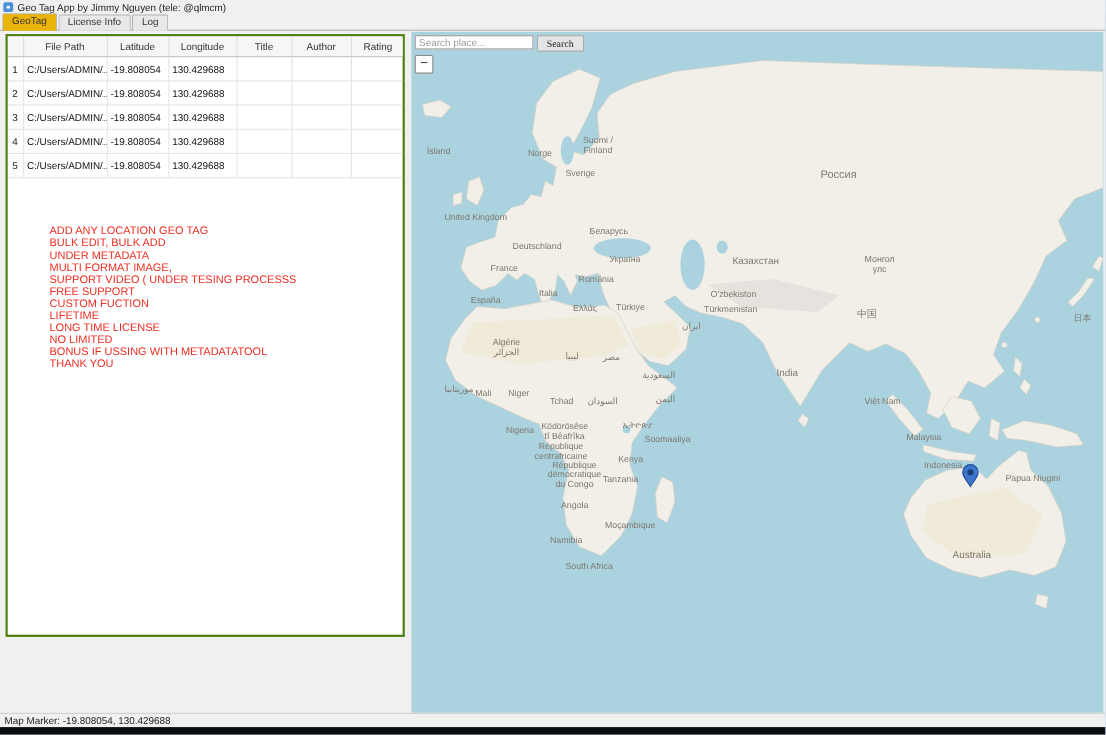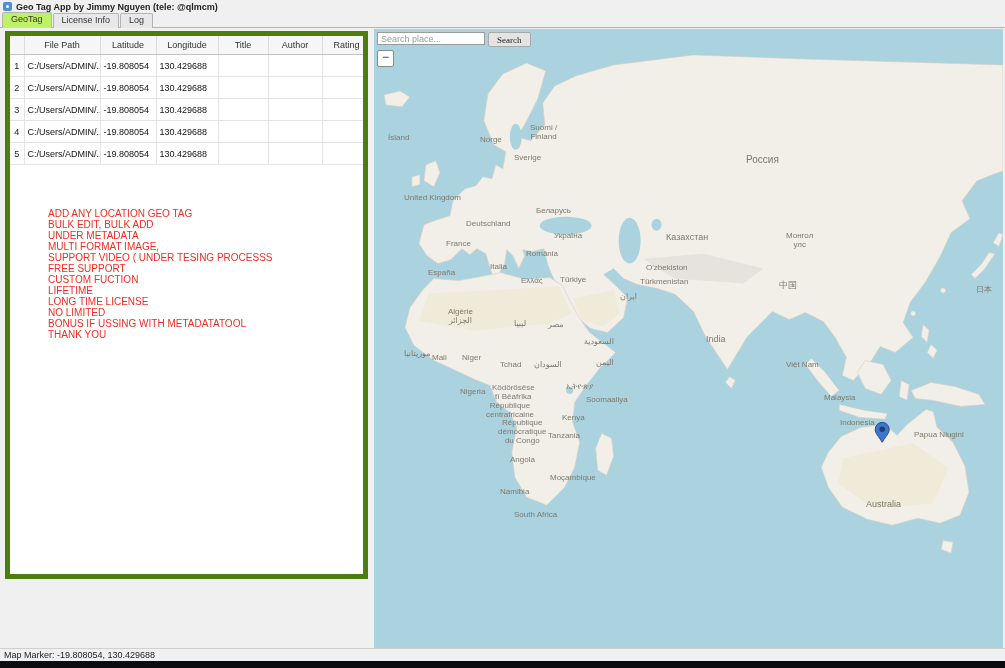--- a/index.html
+++ b/index.html
@@ -4,32 +4,32 @@
 <style>
   html,body{margin:0;padding:0;}
   body{
     width:1005px;height:668px;position:relative;overflow:hidden;
     background:#f0f0f0;font-family:"Liberation Sans",sans-serif;
     -webkit-font-smoothing:antialiased;
   }
   
   .titlebar{position:absolute;left:0;top:0;width:100%;height:13px;
     display:flex;align-items:center;gap:4px;padding-left:3px;box-sizing:border-box;
-    font-size:9px;color:#222;background:#f0f0f0;font-weight:bold;}
+    font-size:9px;color:#222;background:#f0f0f0;}
   .appicon{width:9px;height:9px;background:#4a90d9;border-radius:2px;position:relative;flex:0 0 auto;}
   .appicon::after{content:"";position:absolute;left:3px;top:3px;width:3px;height:3px;background:#fff;border-radius:50%;}
   .tabbar{position:absolute;left:2px;top:13px;height:15px;display:flex;align-items:flex-end;z-index:3;}
   .tab{font-size:9px;color:#333;padding:1px 8px 2px 8px;border:1px solid #b4b4b4;border-bottom:none;
     background:#e8e8e8;margin-right:1px;border-radius:2px 2px 0 0;line-height:11px;}
-  .tab.active{background:#bef264;padding-bottom:3px;}
+  .tab.active{background:#eab308;padding-bottom:3px;}
   .pane{position:absolute;left:0;top:27px;right:0;height:620px;border-top:1px solid #b4b4b4;background:#f0f0f0;}
 
   
   .tablewrap{position:absolute;left:5px;top:3px;width:363px;height:548px;
-    background:#fff;border:5px solid #4d7c0f;overflow:hidden;box-sizing:border-box;}
+    background:#fff;border:2px solid #4d7c0f;overflow:hidden;box-sizing:border-box;}
   table{border-collapse:collapse;table-layout:fixed;width:100%;}
   th{height:16px;background:#f6f6f6;border-bottom:1px solid #c3c3c3;border-right:1px solid #dcdcdc;
     font-size:9px;font-weight:normal;color:#333;text-align:center;overflow:hidden;white-space:nowrap;}
   td{height:22px;border-bottom:1px solid #e4e4e4;border-right:1px solid #e4e4e4;
     font-size:9px;color:#111;padding:0 3px;overflow:hidden;white-space:nowrap;box-sizing:border-box;}
   td.rownum{text-align:center;color:#222;background:#fdfdfd;padding:0;}
   .promo{position:absolute;left:38px;top:172px;font-size:10px;line-height:11px;letter-spacing:0;}
   .promo div{white-space:nowrap;}
 
   

